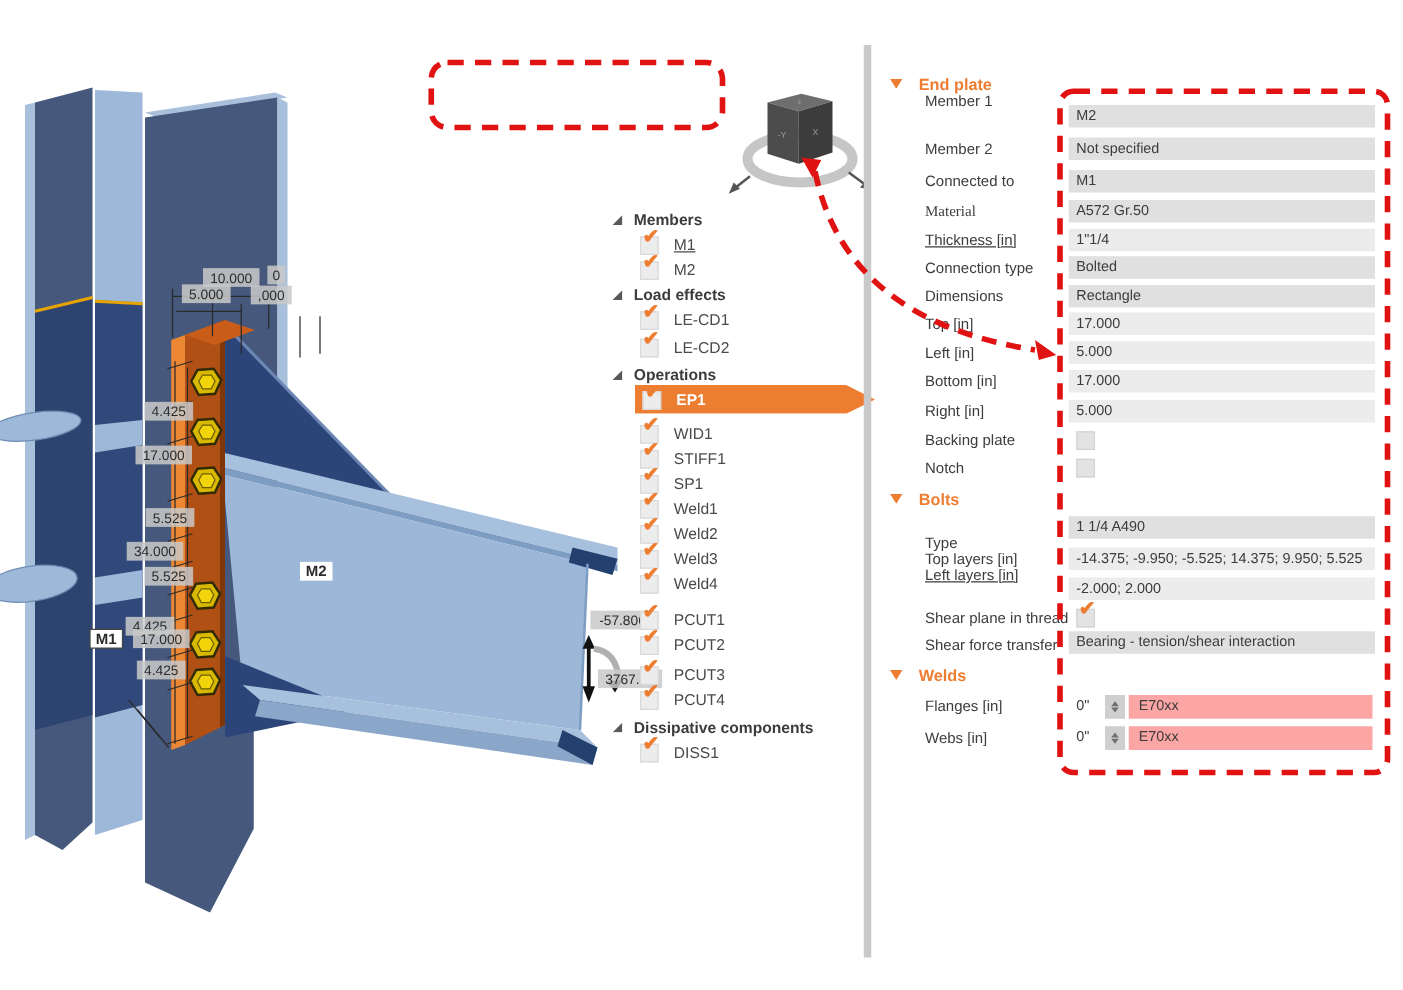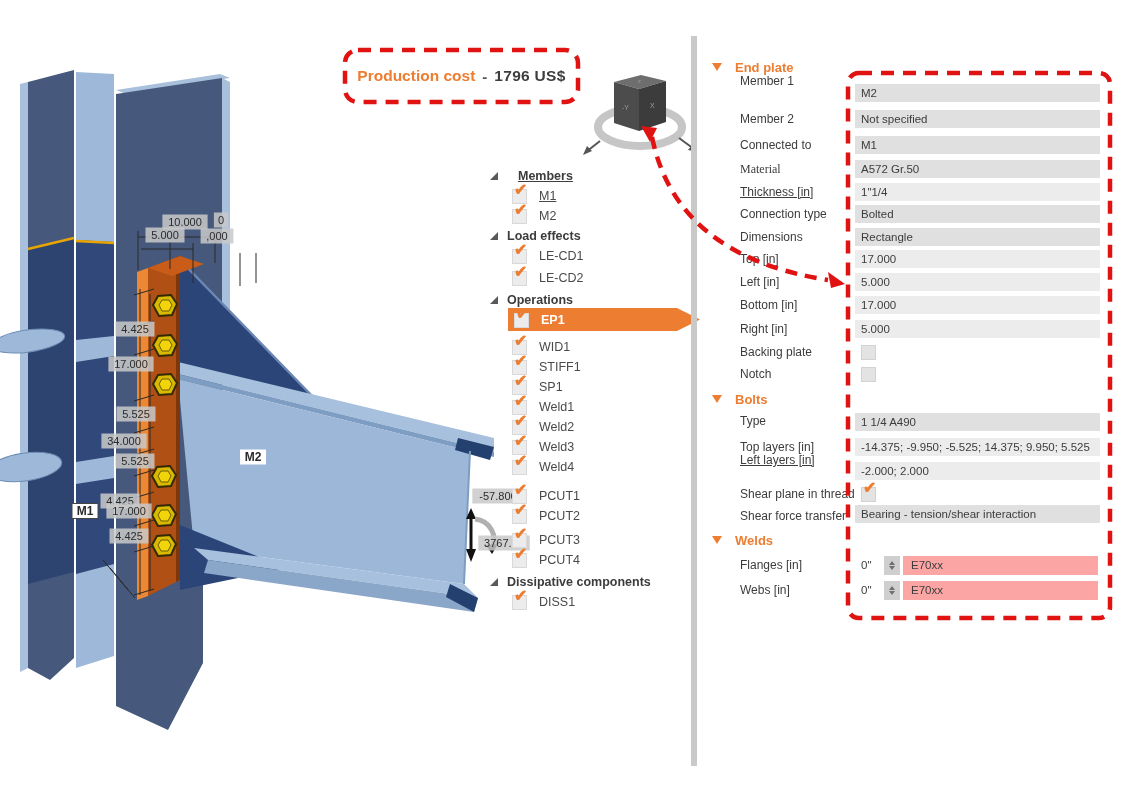--- a/index.html
+++ b/index.html
@@ -221,28 +221,23 @@
       <polygon points="697,152 688,150 693,144" fill="#555"></polygon>
       <polygon points="614,82 641,75 666,81 639,89" fill="#6e6e6e"></polygon>
       <polygon points="614,82 639,89 639,131 614,123" fill="#4c4c4c"></polygon>
       <polygon points="639,89 666,81 666,122 639,131" fill="#3c3c3c"></polygon>
       <text x="622" y="110" font-size="7" fill="#9a9a9a">-Y</text>
       <text x="650" y="108" font-size="7" fill="#9a9a9a">X</text>
       <text x="638" y="83" font-size="6" fill="#9a9a9a">z</text>
     </g>
   </svg>
 
-  <div class="cost-box">
-    <span class="cost-label">Production cost</span>
-    <span class="cost-sep">-</span>
-    <span class="cost-value">1796 US$</span>
-  </div>
 
   <div id="tree">
-      <div class="tree-row" style="left: 490px; top: 166px; gap: 20px; text-decoration: underline;">
+      <div class="tree-row" style="left: 490px; top: 166px; gap: 9px;">
         <span class="tri-exp"></span>
         <span class="t-section">Members</span>
       </div>
       <div class="tree-row" style="left: 512px; top: 186px; gap: 12px;">
         <span class="chk">
           <span class="mk">✔</span>
         </span>
         <span class="t-item t-link">M1</span>
       </div>
       <div class="tree-row" style="left: 512px; top: 206px; gap: 12px;">
@@ -386,21 +381,21 @@
       <div class="p-label" style="top: 320px;">Right [in]</div>
       <div class="p-box" style="top: 320px;">5.000</div>
       <div class="p-label" style="top: 343px;">Backing plate</div>
       <div class="p-chk" style="top: 345px;"></div>
       <div class="p-label" style="top: 365px;">Notch</div>
       <div class="p-chk" style="top: 367px;"></div>
       <div class="p-header" style="left: 712px; top: 390px; align-items: center;">
         <span class="tri"></span>
         <span class="htxt">Bolts</span>
       </div>
-      <div class="p-label" style="top: 412px;">Type</div>
+      <div class="p-label" style="top: 425px;">Type</div>
       <div class="p-box p-combo" style="top: 413px;">1 1/4 A490</div>
       <div class="p-label" style="top: 438px;">Top layers [in]</div>
       <div class="p-box" style="top: 438px;">-14.375; -9.950; -5.525; 14.375; 9.950; 5.525</div>
       <div class="p-label" style="top: 451px; text-decoration: underline;">Left layers [in]</div>
       <div class="p-box" style="top: 462px;">-2.000; 2.000</div>
       <div class="p-label" style="top: 485px;">Shear plane in thread</div>
       <div class="p-chk" style="top: 487px;">
         <span class="mk">✔</span>
       </div>
       <div class="p-label" style="top: 507px;">Shear force transfer</div>

